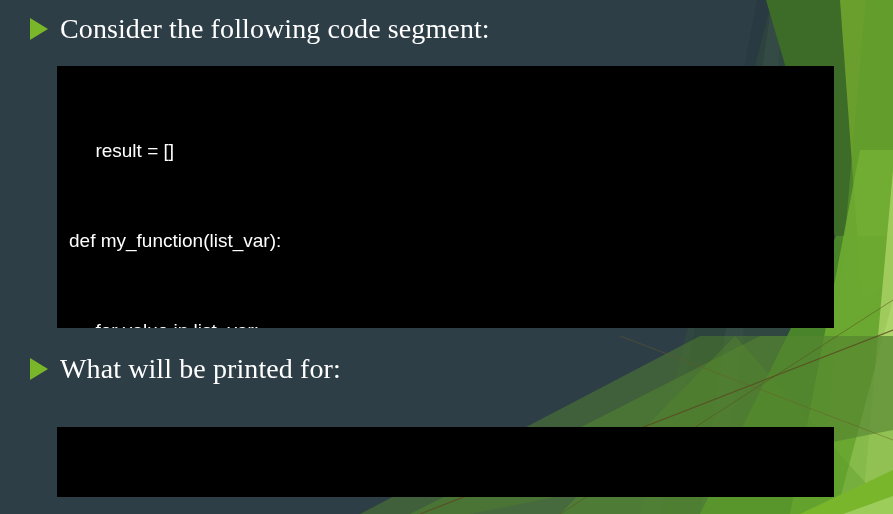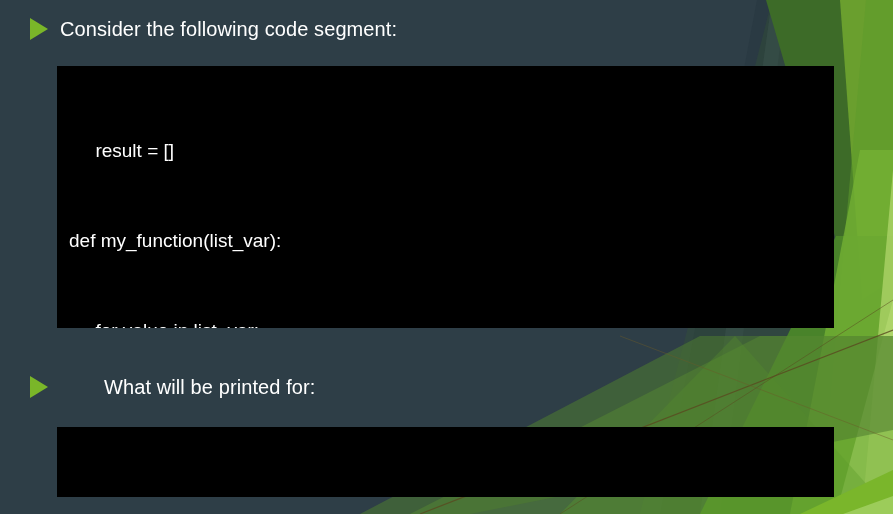--- a/index.html
+++ b/index.html
@@ -36,27 +36,28 @@
     width: 0;
     height: 0;
     border-style: solid;
     border-width: 11px 0 11px 18px;
     border-color: transparent transparent transparent #7ab629;
     margin-right: 12px;
     flex: none;
   }
   .bullet-text {
     color: #ffffff;
-    font-size: 20px;
+    font-size: 28px;
     line-height: 34px;
     letter-spacing: 0.1px;
+    font-family: Liberation Serif, serif;
   }
 
   #bullet-1 { left: 30px; top: 12px; }
-  #bullet-2 { left: 30px; top: 370px; gap: 44px; }
+  #bullet-2 { left: 30px; top: 352px; }
 
   
   .code-block {
     position: absolute;
     background: #000000;
     color: #ffffff;
     font-family: "Liberation Sans", sans-serif;
     font-size: 19px;
     line-height: 30px;
     padding: 10px 12px 8px 12px;

